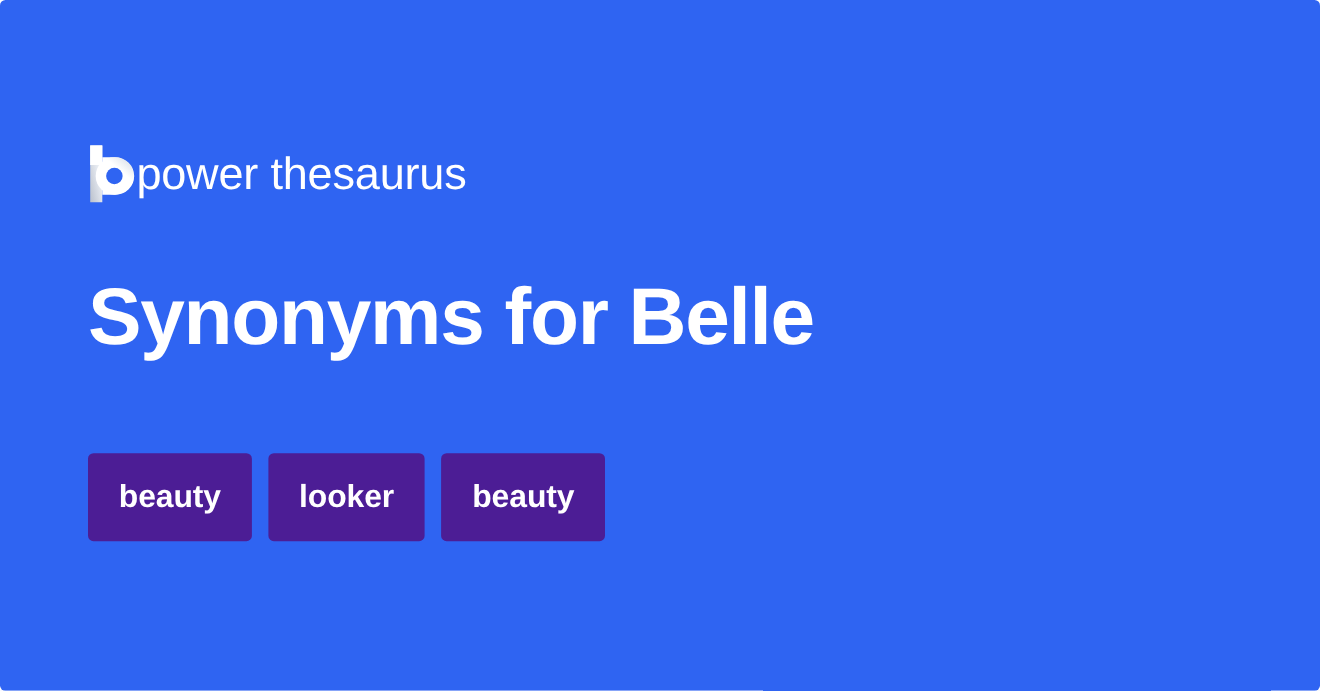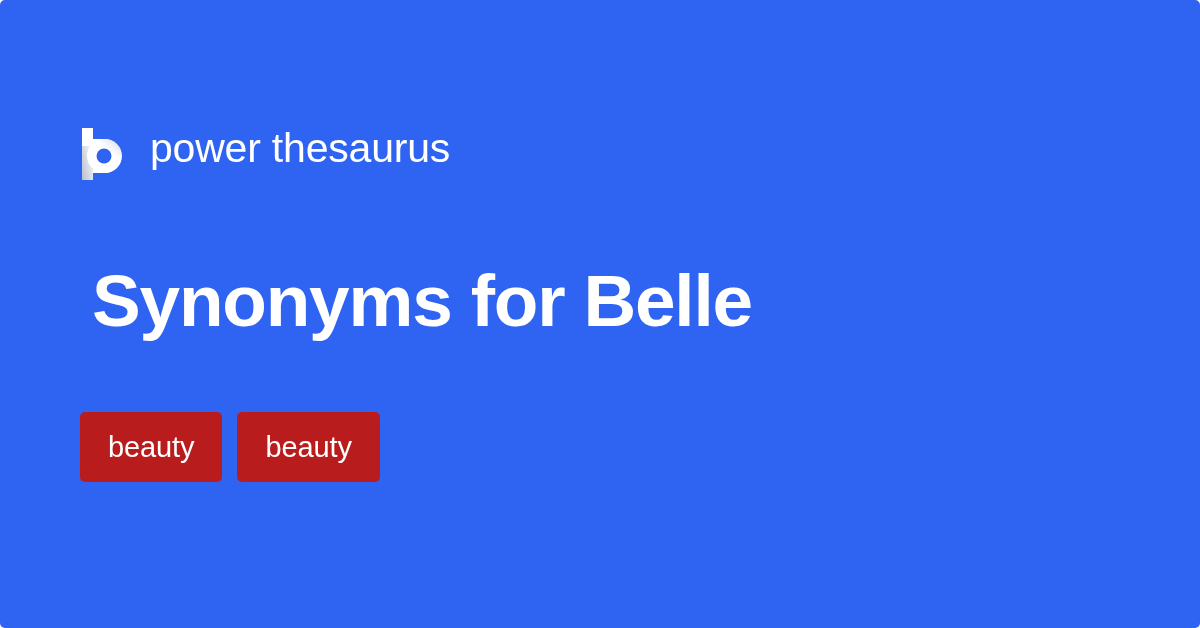--- a/index.html
+++ b/index.html
@@ -22,21 +22,21 @@
     overflow: hidden;
     box-sizing: border-box;
   }
 
   
   .brand {
     position: absolute;
     left: 80px;
     top: 128px;
     display: flex;
-    gap: 26px;
+    align-items: center;
     height: 60px;
   }
 
   .brand-mark {
     width: 44px;
     height: 52px;
     display: block;
     flex: 0 0 auto;
   }
 
@@ -47,21 +47,21 @@
     color: #ffffff;
     letter-spacing: -0.2px;
     white-space: nowrap;
   }
 
   
   .headline {
     position: absolute;
     left: 80px;
     top: 252px;
-    margin: 12px;
+    margin: 0;
     font-size: 73px;
     line-height: 1;
     font-weight: 700;
     color: #ffffff;
     letter-spacing: -1.2px;
     white-space: nowrap;
   }
 
   
   .chips {
@@ -69,35 +69,35 @@
     left: 80px;
     top: 412px;
     display: flex;
     flex-wrap: wrap;
     align-items: flex-start;
     gap: 15px;
     max-width: 1040px;
   }
 
   .chip {
-    height: 70px;
+    height: 80px;
     min-width: 0;
     padding: 0 28px;
     box-sizing: border-box;
     display: flex;
     align-items: center;
     justify-content: center;
-    background: #b91c1c;
+    background: #4c1d95;
     border: none;
     border-radius: 5px;
     color: #ffffff;
     font-family: "Liberation Sans", sans-serif;
     font-size: 29px;
     line-height: 1;
-    font-weight: 400;
+    font-weight: 700;
     letter-spacing: -0.1px;
     white-space: nowrap;
     cursor: pointer;
   }
 </style>
 </head>
 <body>
 
 <div class="card">
 
@@ -126,16 +126,17 @@
         <rect x="2" y="0" width="11" height="18" fill="#ffffff"></rect>
       </svg>
     </span>
     <span class="brand-name">power thesaurus</span>
   </div>
 
   <h1 class="headline">Synonyms for Belle</h1>
 
   <div class="chips">
     <button class="chip">beauty</button>
+    <button class="chip">looker</button>
     <button class="chip">beauty</button>
   </div>
 
 </div>
 
 </body></html>

